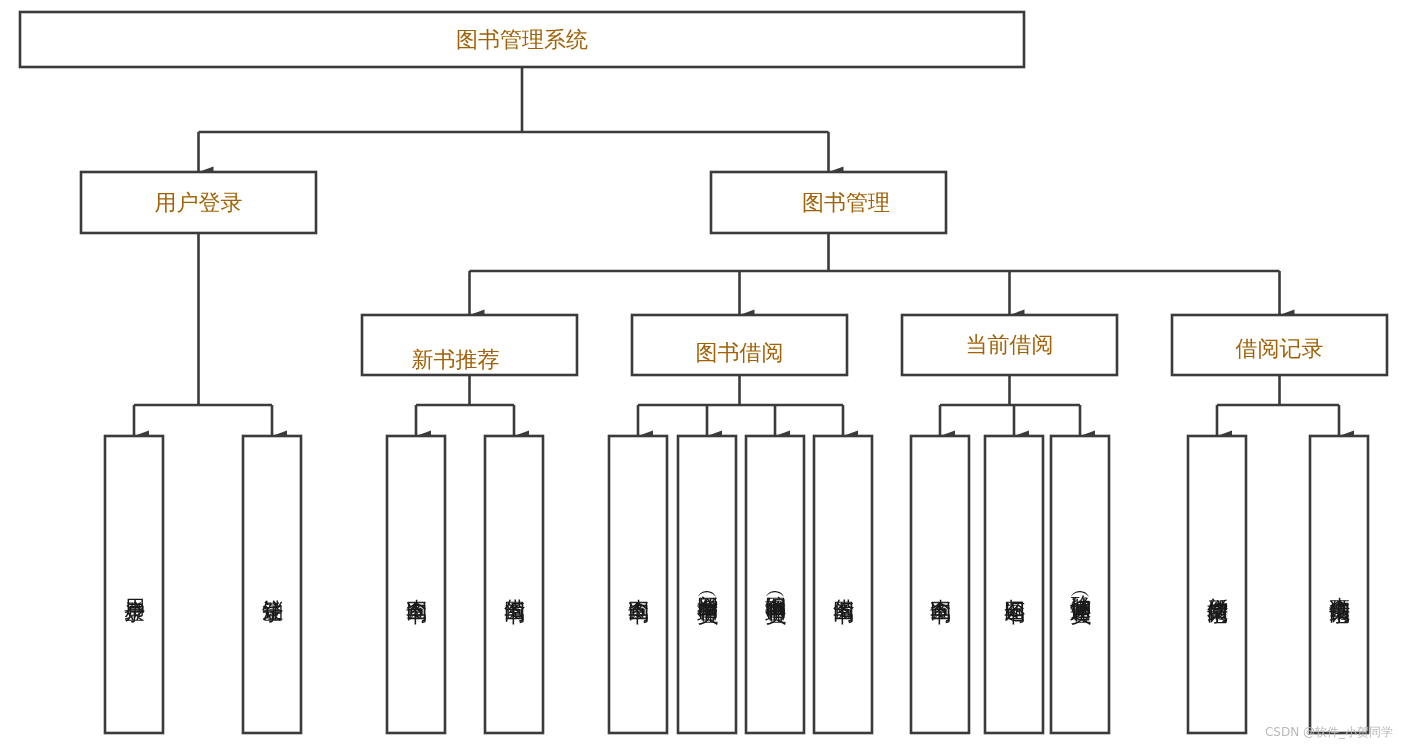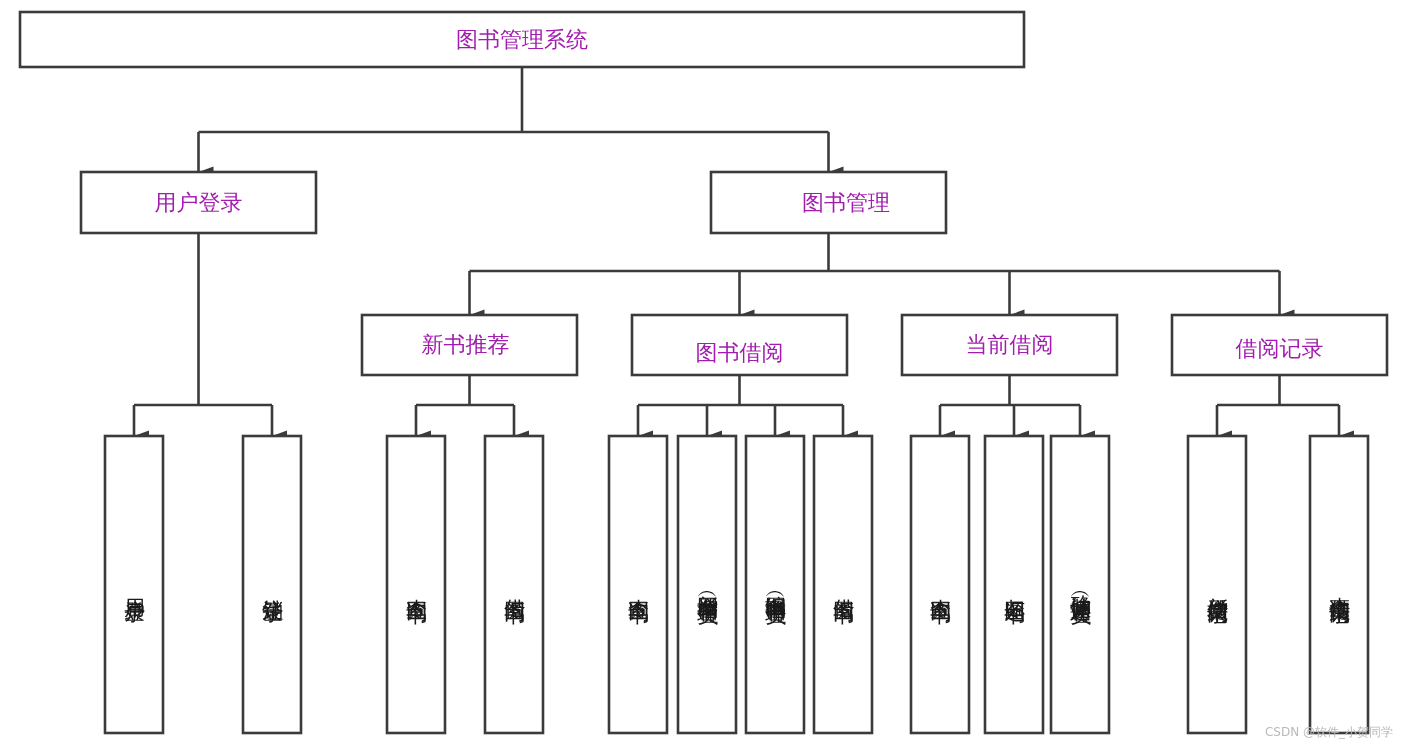--- a/index.html
+++ b/index.html
@@ -63,21 +63,21 @@
   .flat-text-wrap {
     position: absolute;
     display: flex;
     align-items: center;
     justify-content: center;
     pointer-events: none;
   }
   .flat-text {
     font-family: "DejaVu Sans", "Liberation Sans", sans-serif;
     font-size: 22px;
-    color: #a21caf;
+    color: #a16207;
     white-space: nowrap;
   }
   .watermark {
     position: absolute;
     right: 12px;
     bottom: 6px;
     font-family: "DejaVu Sans", "Liberation Sans", sans-serif;
     font-size: 12px;
     color: #b9b9b9;
     white-space: nowrap;
@@ -158,21 +158,21 @@
   <div id="label-layer">
       <div class="flat-text-wrap" style="left: 20px; top: 12px; width: 1004px; height: 55px;">
         <span class="flat-text">图书管理系统</span>
       </div>
       <div class="flat-text-wrap" style="left: 81px; top: 172px; width: 235px; height: 61px;">
         <span class="flat-text">用户登录</span>
       </div>
       <div class="flat-text-wrap" style="left: 711px; top: 172px; width: 270px; height: 61px;">
         <span class="flat-text">图书管理</span>
       </div>
-      <div class="flat-text-wrap" style="left: 372px; top: 315px; width: 187px; height: 60px;">
+      <div class="flat-text-wrap" style="left: 362px; top: 315px; width: 187px; height: 60px; align-items: flex-end;">
         <span class="flat-text">新书推荐</span>
       </div>
       <div class="flat-text-wrap" style="left: 632px; top: 315px; width: 215px; height: 76px;">
         <span class="flat-text">图书借阅</span>
       </div>
       <div class="flat-text-wrap" style="left: 902px; top: 315px; width: 215px; height: 60px;">
         <span class="flat-text">当前借阅</span>
       </div>
       <div class="flat-text-wrap" style="left: 1172px; top: 315px; width: 215px; height: 68px;">
         <span class="flat-text">借阅记录</span>

